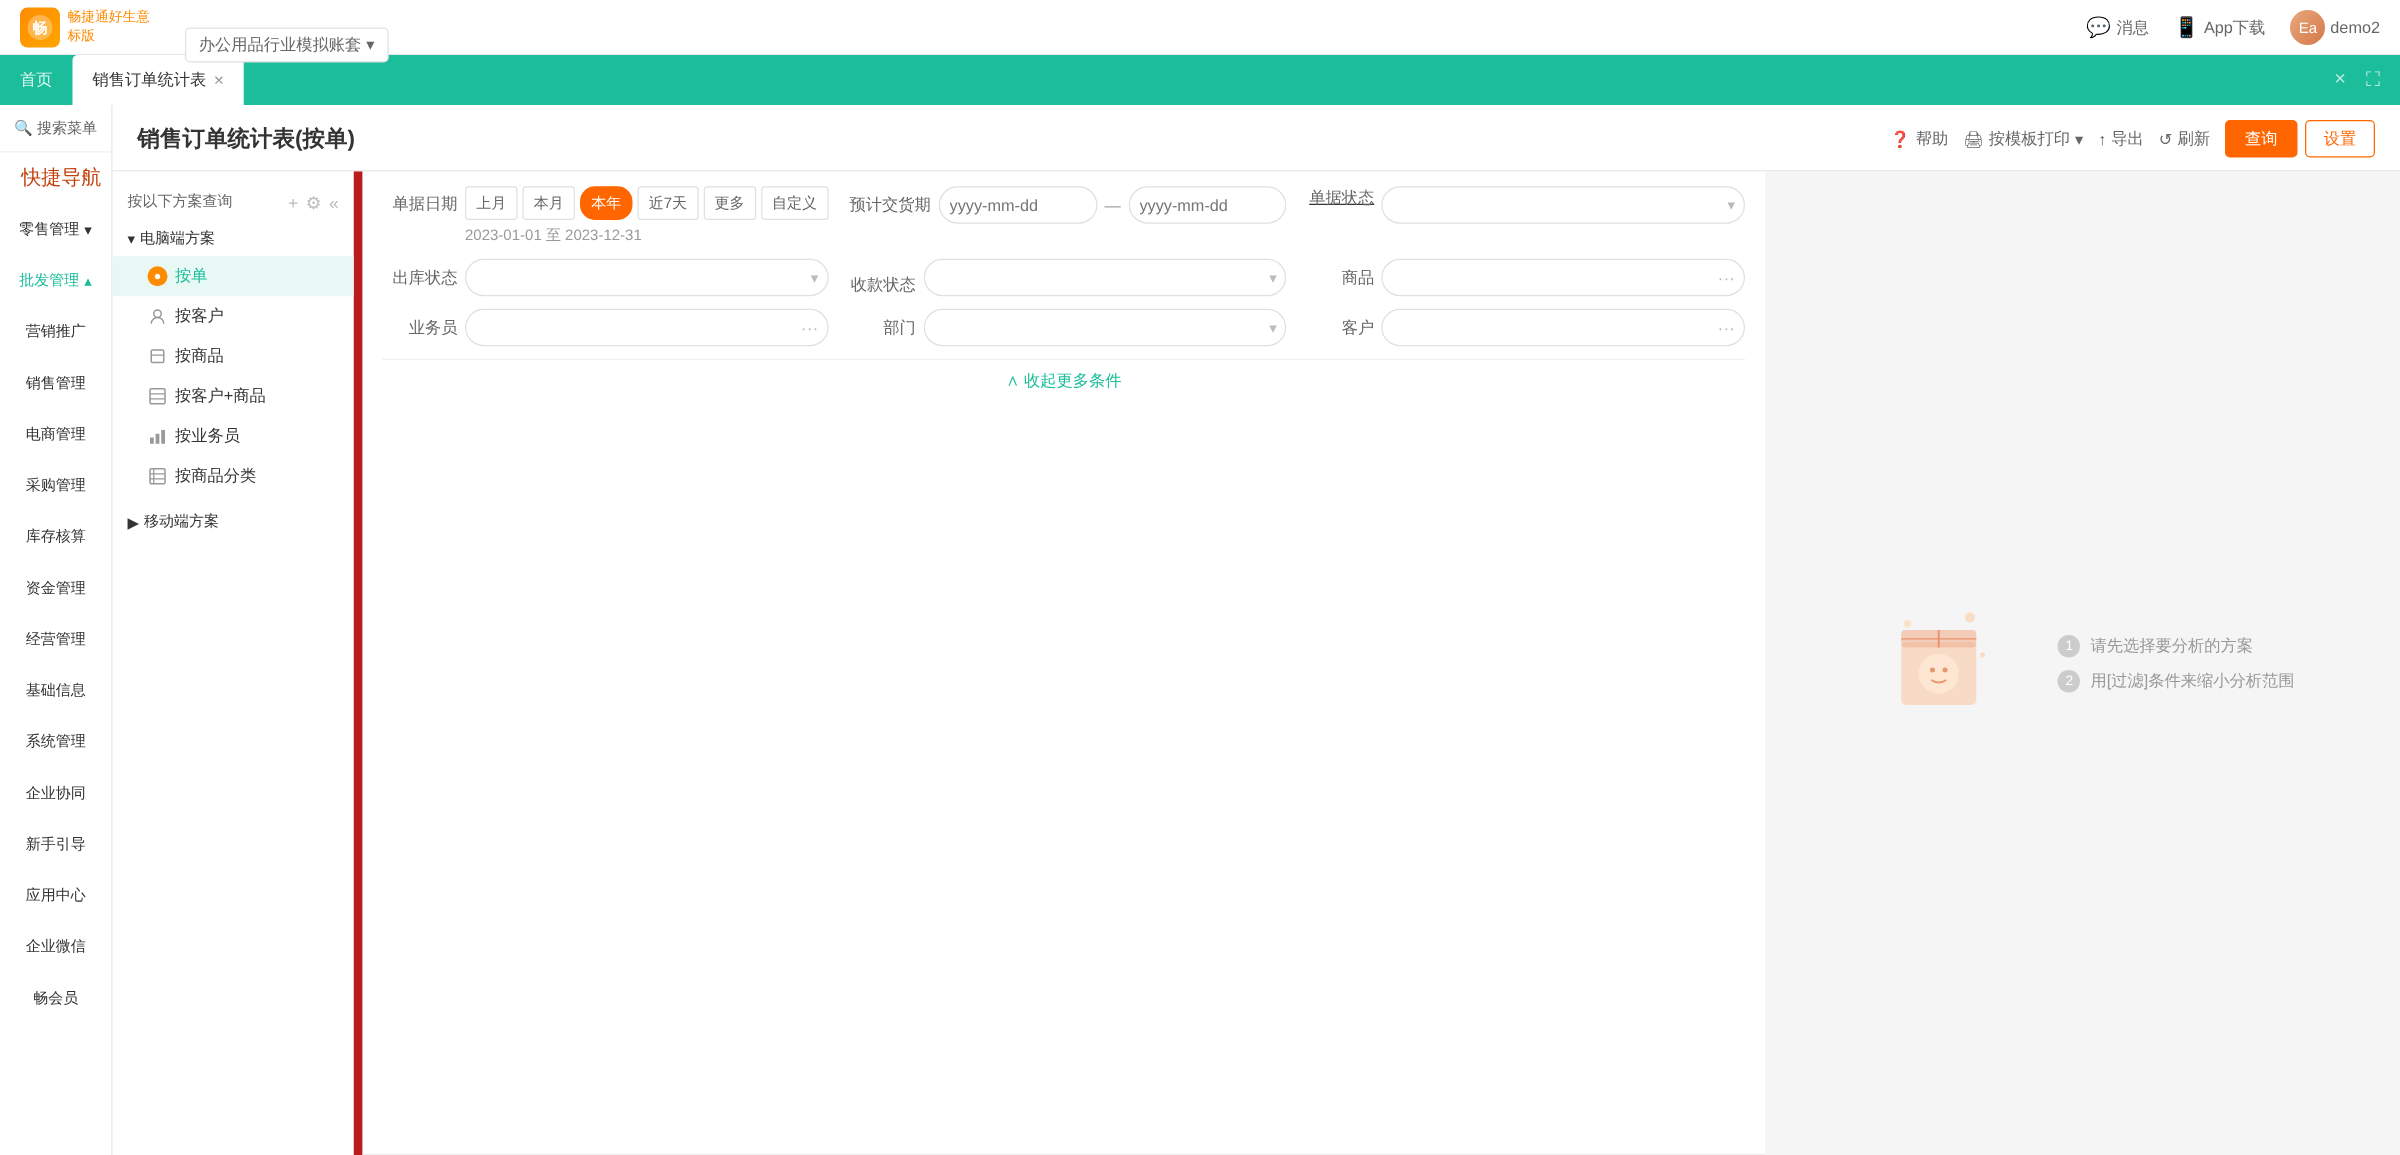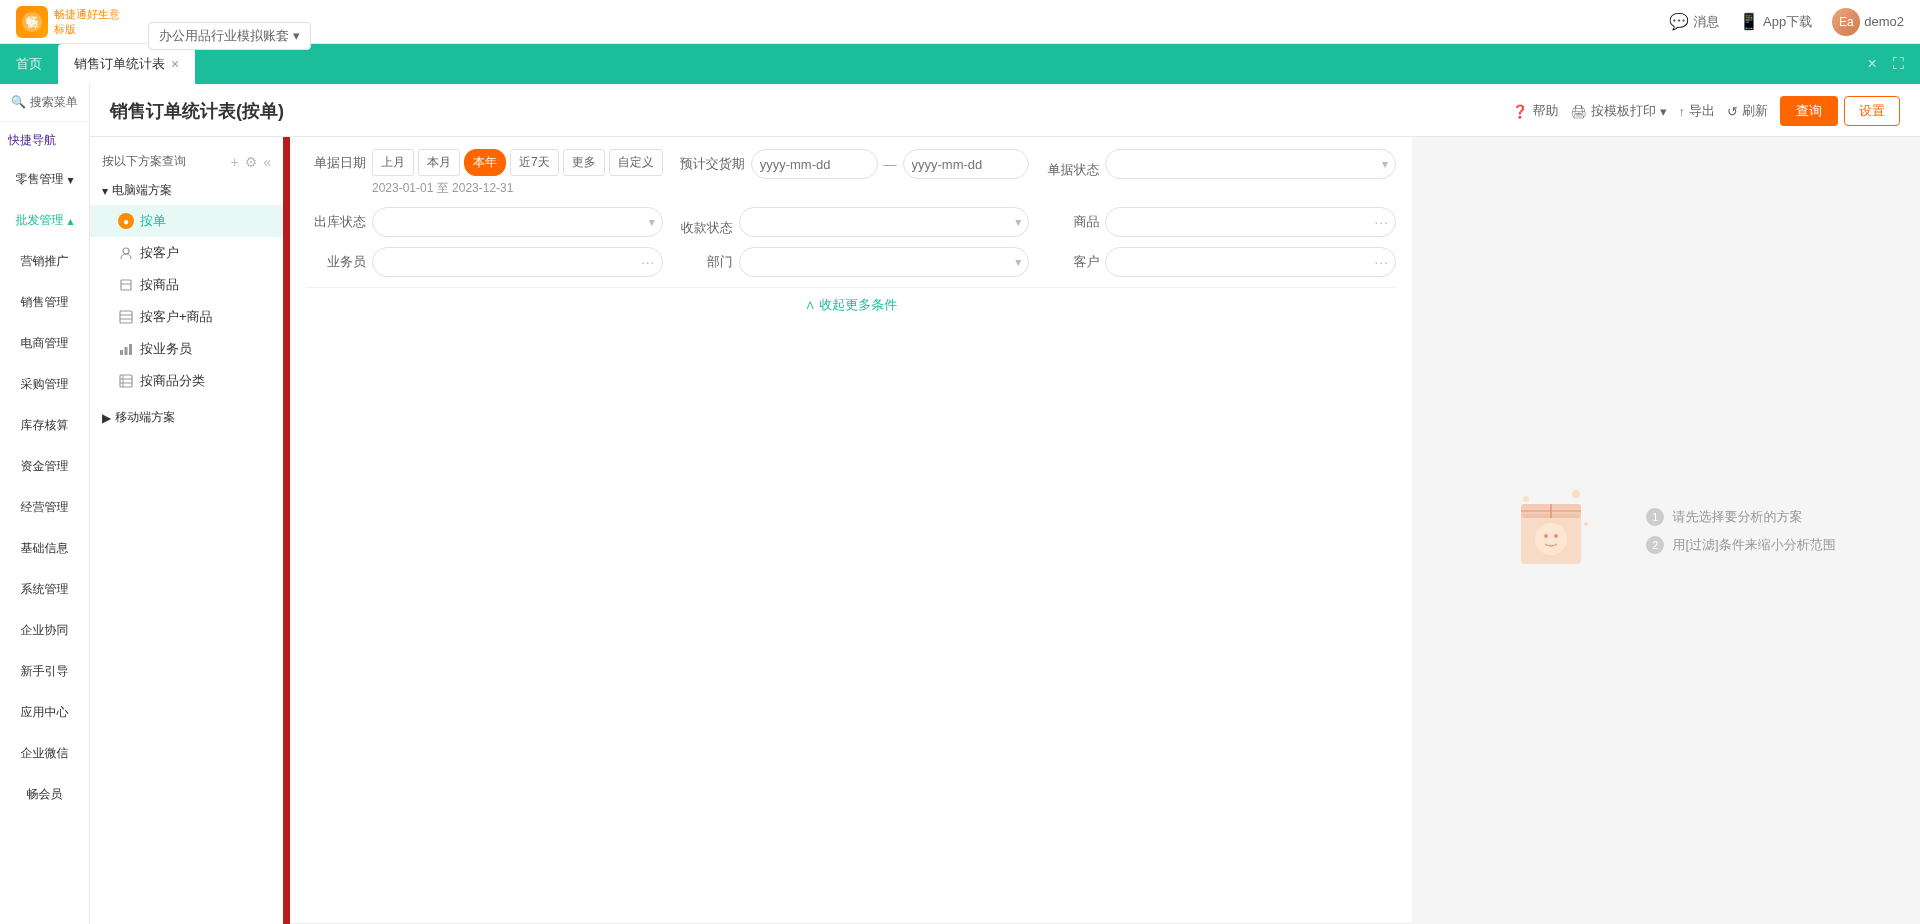--- a/index.html
+++ b/index.html
@@ -162,24 +162,24 @@
     .sidebar-search {
       padding: 10px 8px;
       border-bottom: 1px solid #f0f0f0;
       color: #666;
       font-size: 12px;
       cursor: pointer;
       text-align: center;
     }
     .sidebar-nav-label {
       padding: 10px 8px;
-      color: #4c1d95;
-      font-size: 12px;
-      cursor: pointer;
-      text-align: left;
+      color: #c2410c;
+      font-size: 16px;
+      cursor: pointer;
+      text-align: right;
     }
 
     
     .content-area {
       flex: 1;
       display: flex;
       flex-direction: column;
       overflow: hidden;
     }
 
@@ -654,21 +654,21 @@
               <div style="padding-left:66px; font-size:12px; color:#999;">2023-01-01 至 2023-12-31</div>
             </div>
 
             <div style="display:flex; align-items:center; gap:6px;">
               <span class="filter-cell-label" style="width:72px;">预计交货期</span>
               <input class="filter-input" style="width: 120px;" placeholder="yyyy-mm-dd">
               <span style="color:#999;">—</span>
               <input class="filter-input" style="width: 120px;" placeholder="yyyy-mm-dd">
             </div>
 
-            <div style="display:flex; align-items:flex-end; gap:6px;">
+            <div style="display:flex; align-items:flex-start; gap:6px;text-decoration:underline;">
               <span class="filter-cell-label">单据状态</span>
               <div class="select-wrapper">
                 <input class="filter-input" style="width: 100%; padding-right: 24px;">
                 <span class="down-arrow">▾</span>
               </div>
             </div>
           </div>
 
           <div class="filter-section row-3" style="margin-top:8px;">
             <div style="display:flex; align-items:center; gap:6px;">

